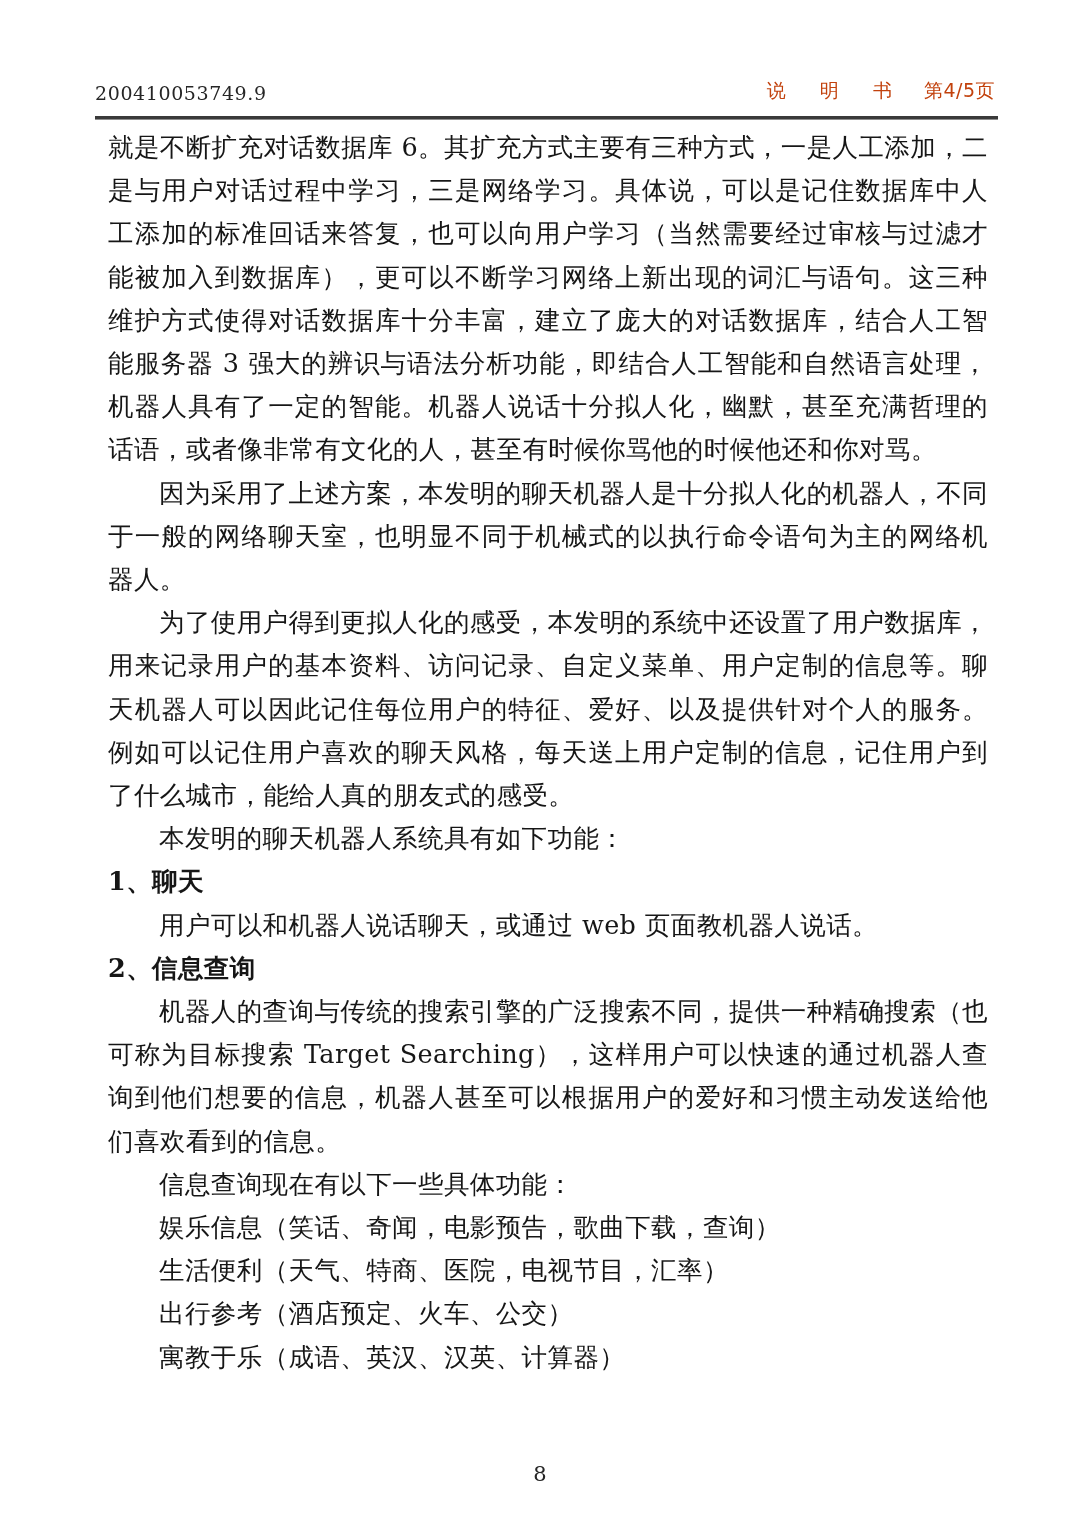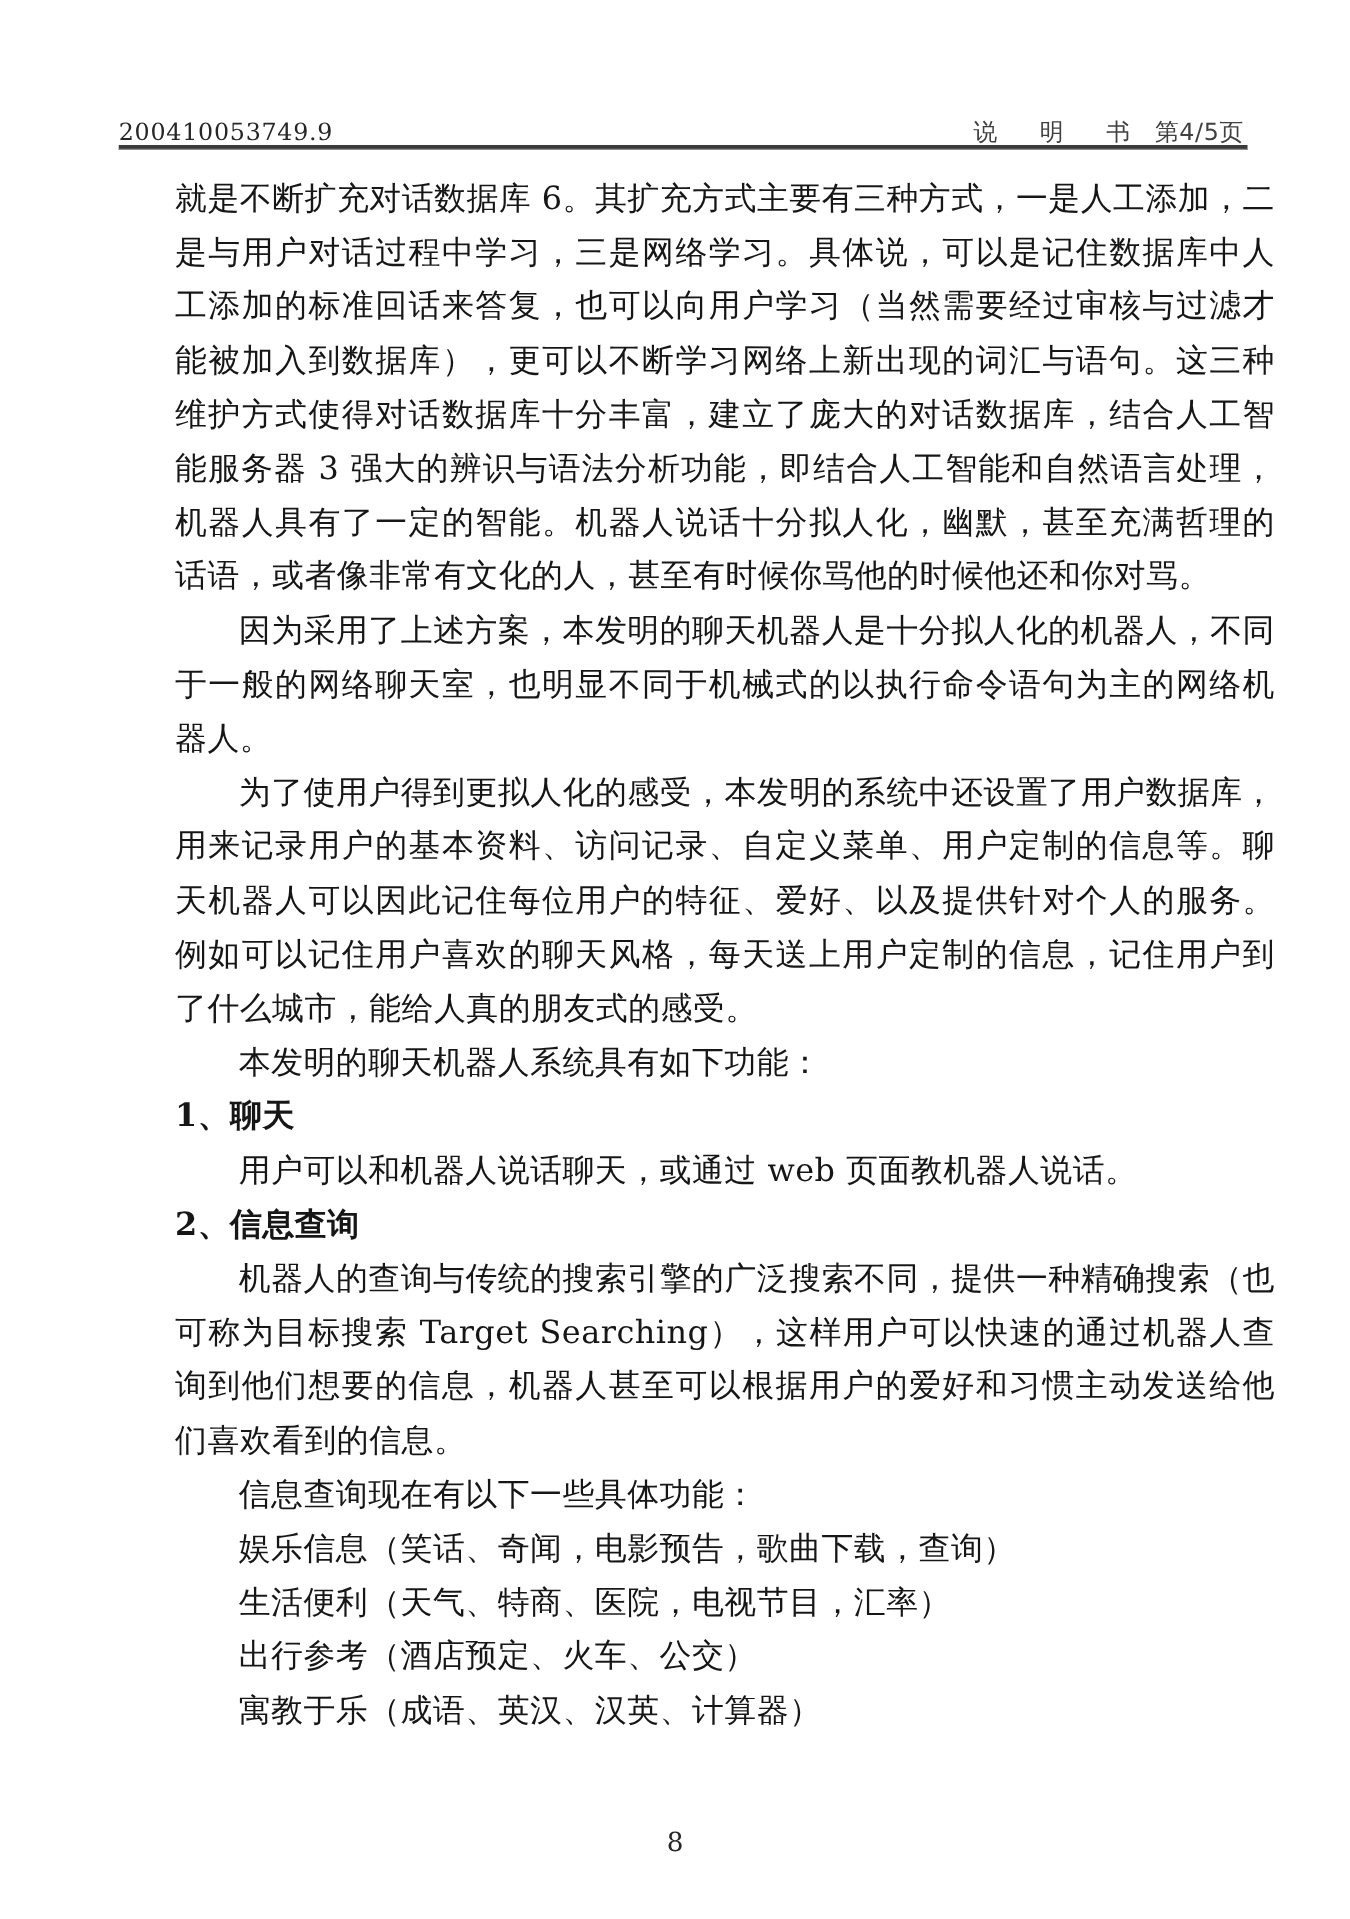--- a/index.html
+++ b/index.html
@@ -19,42 +19,42 @@
   .page {
     position: absolute;
     inset: 0;
     background: #ffffff;
   }
 
   
   .page-header {
     position: absolute;
     left: 95px;
-    top: 85px;
+    top: 62px;
     width: 900px;
     height: 42px;
     display: flex;
-    align-items: center;
+    align-items: flex-end;
     justify-content: space-between;
   }
   .header-left {
     font-family: "DejaVu Serif", "Liberation Serif", serif;
     font-size: 19px;
     letter-spacing: 0.6px;
     color: #262626;
     white-space: nowrap;
   }
   .header-right {
     font-family: "DejaVu Sans", "Liberation Sans", sans-serif;
     font-size: 19px;
-    color: #404040;
+    color: #c2410c;
     white-space: nowrap;
     display: flex;
     align-items: flex-end;
-    gap: 0;
+    gap: 12px;
   }
   .header-right .hr-word {
     letter-spacing: 14px;
     margin-right: 6px;
   }
   .header-right .hr-page {
     letter-spacing: 0.5px;
   }
 
   .header-rule {
@@ -64,23 +64,22 @@
     width: 903px;
     height: 3px;
     background: #3a3a3a;
     border-bottom: 1px solid #8d8d8d;
   }
 
   
   .body-text {
     position: absolute;
     left: 108px;
-    top: 138px;
+    top: 126px;
     width: 880px;
-    margin-left: 32px;
   }
 
   .para {
     font-size: 25.5px;
     line-height: 43.2px;
     text-align: justify;
     text-justify: inter-character;
     letter-spacing: 0.4px;
     margin: 0;
     color: #161616;

